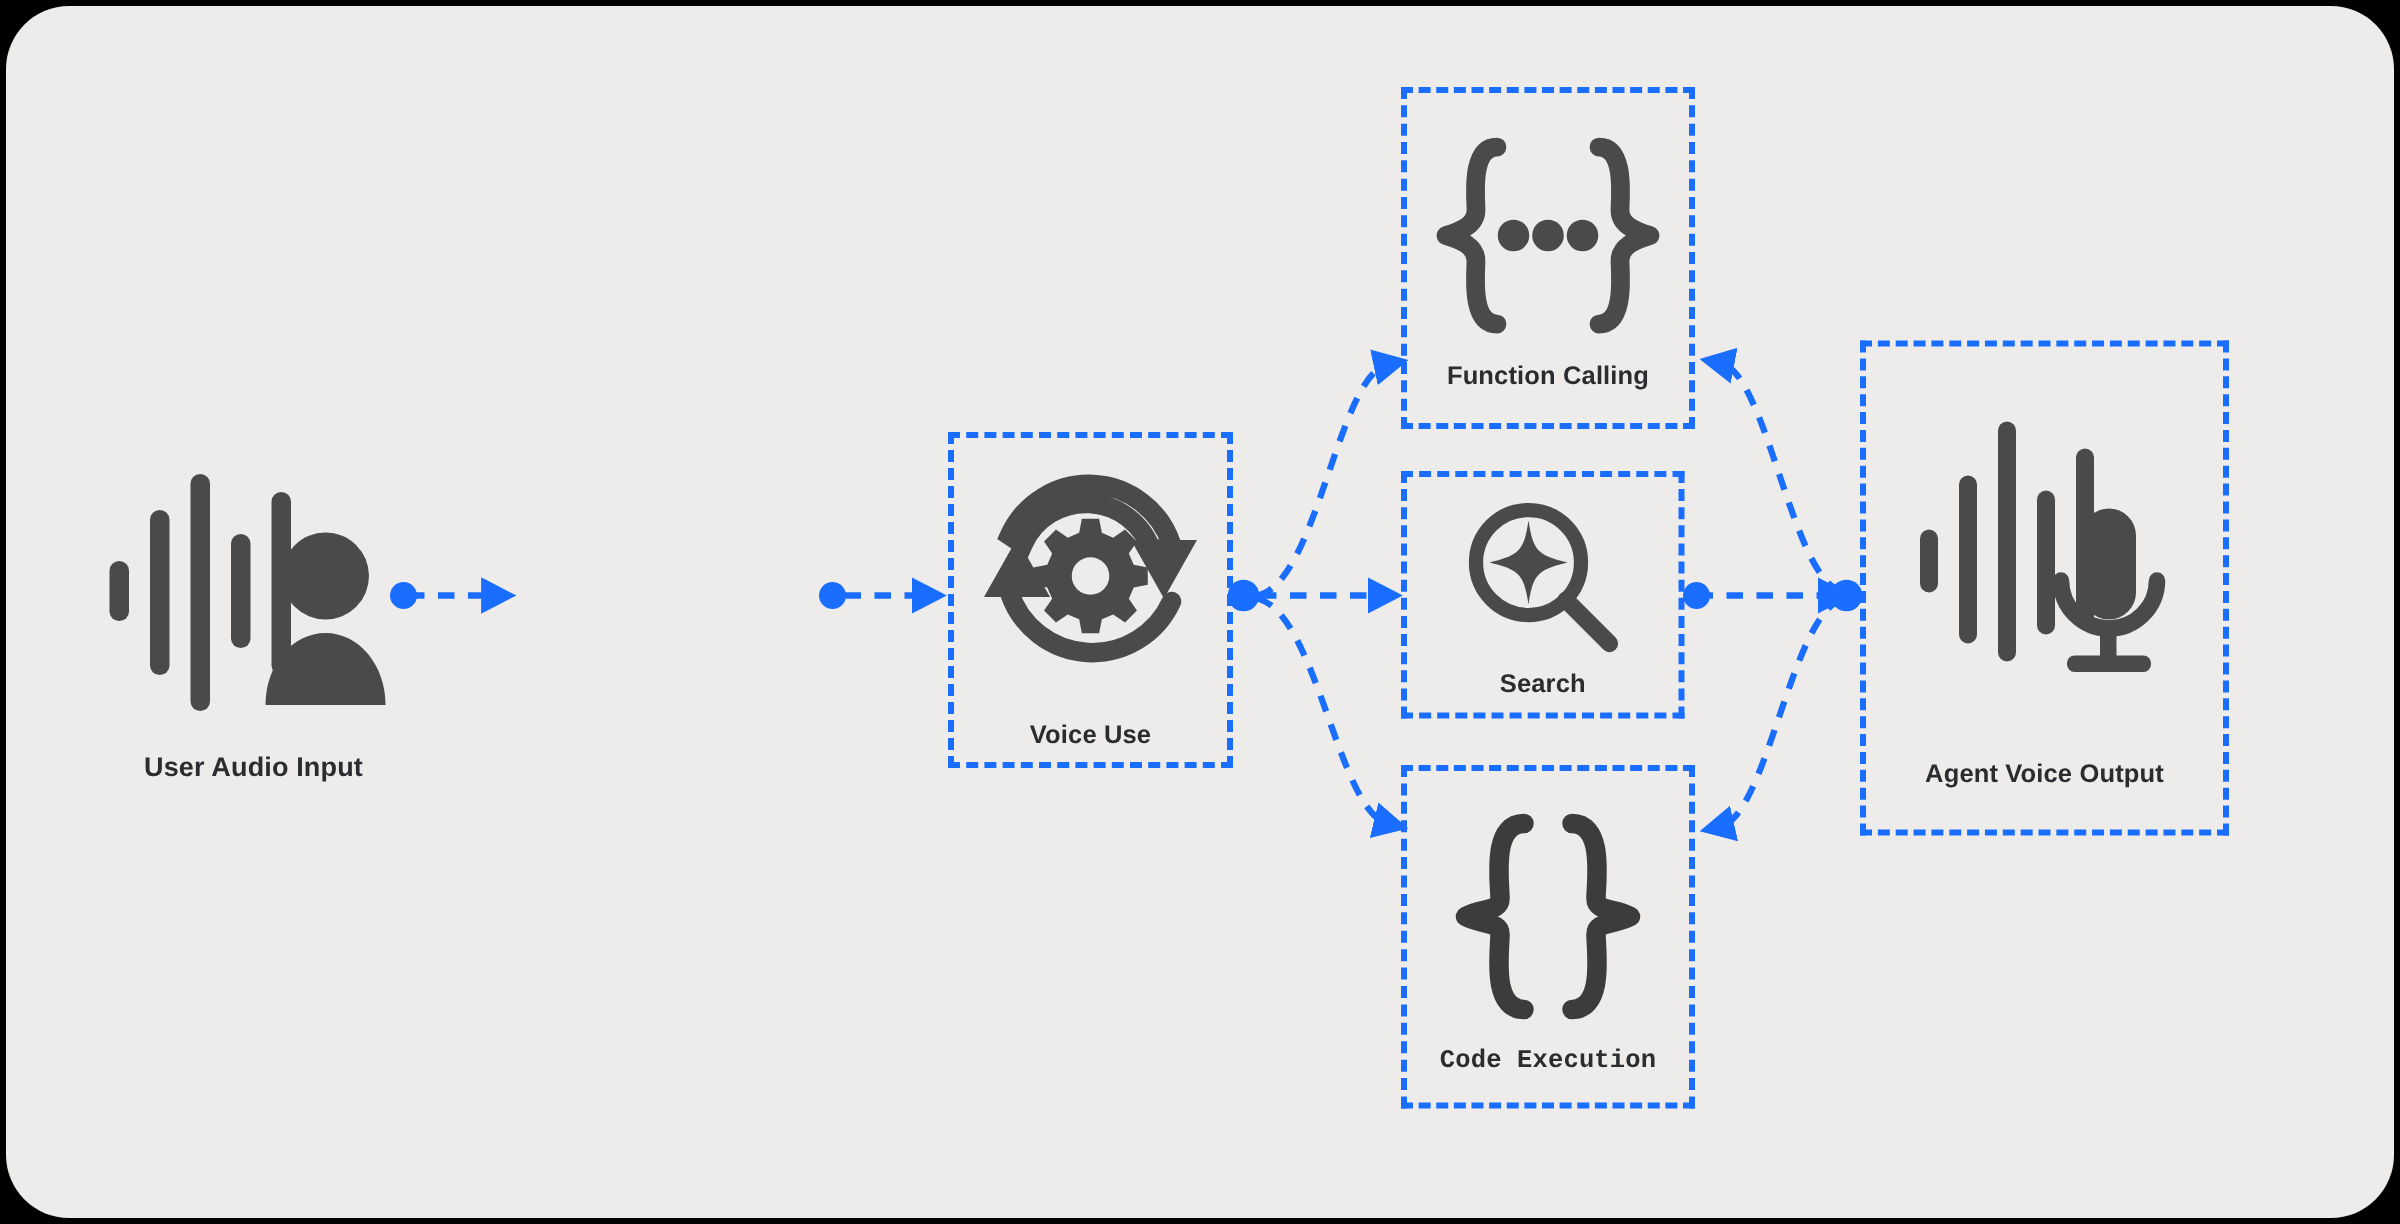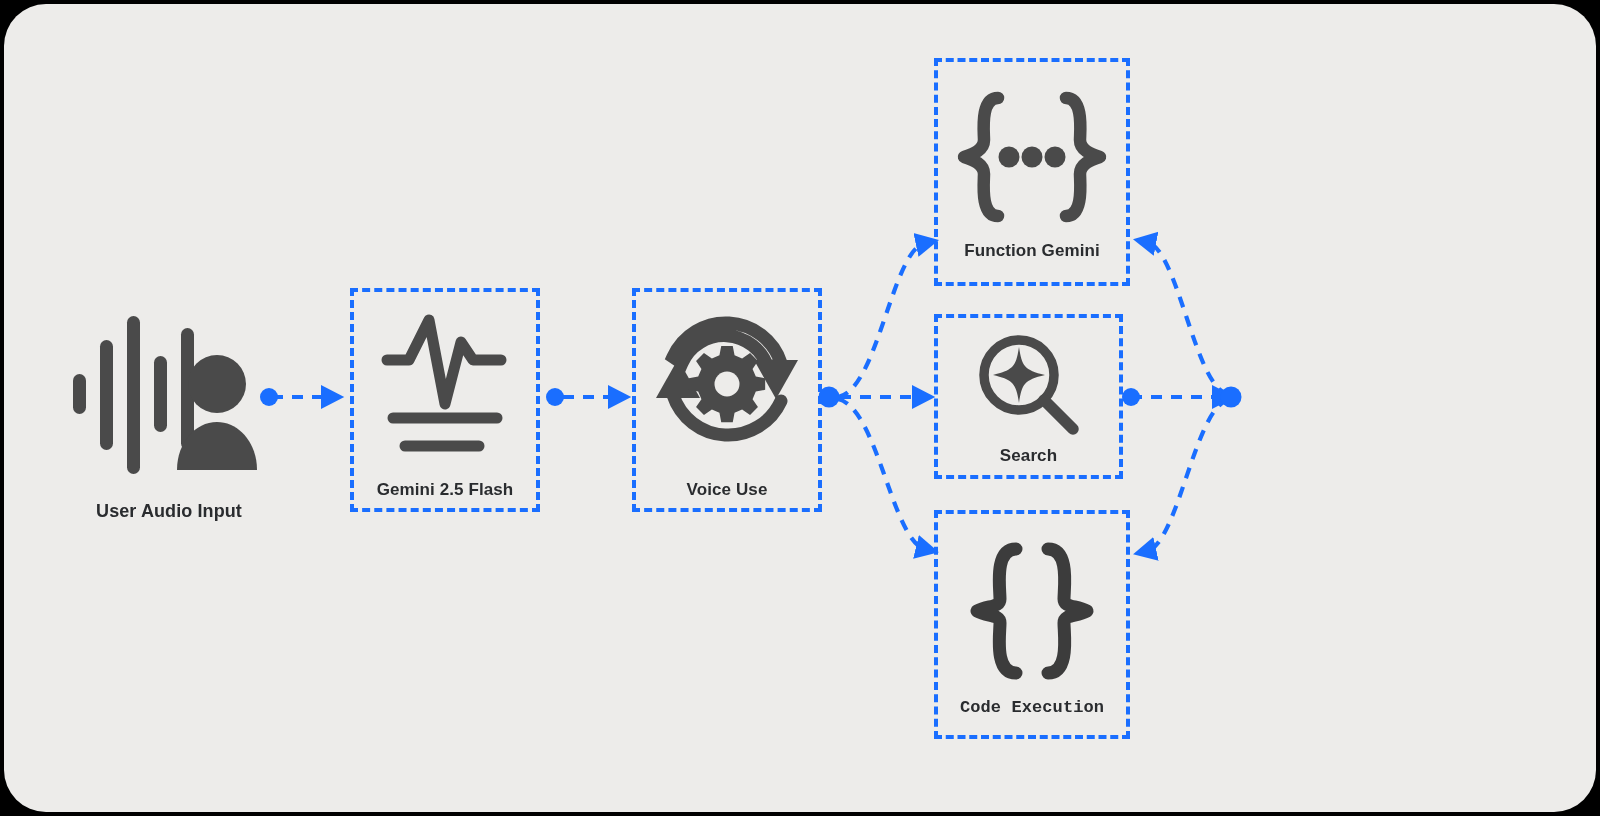--- a/index.html
+++ b/index.html
@@ -135,32 +135,20 @@
           <rect x="85" y="44" width="13" height="76" rx="6.5"></rect>
           <rect x="112" y="16" width="13" height="122" rx="6.5"></rect>
           <circle cx="148" cy="72" r="29"></circle>
           <path d="M108,158 C108,131 126,110 148,110 C170,110 188,131 188,158 Z"></path>
         </g>
       </svg>
     </div>
     <div class="label">User Audio Input</div>
   </div>
 
-  <div class="node boxed" id="node-gemini">
-    <div class="icon-wrap">
-      <svg class="gi" width="124" height="138" viewBox="0 0 124 138">
-        <g fill="none" stroke="#4a4a4a" stroke-linecap="round" stroke-linejoin="round">
-          <path d="M4,48 L26,48 L46,8 L62,92 L78,30 L90,48 L118,48" stroke-width="11"></path>
-          <path d="M10,106 L114,106" stroke-width="11"></path>
-          <path d="M22,134 L96,134" stroke-width="11"></path>
-        </g>
-      </svg>
-    </div>
-    <div class="label">Gemini 2.5 Flash</div>
-  </div>
 
   <div class="node boxed" id="node-tool">
     <div class="icon-wrap">
       <svg class="gi" width="144" height="136" viewBox="0 0 144 136">
         <g fill="#4a4a4a">
 
           <path d="M18,46 A58,58 0 0 1 126,52 L113,57 A46,46 0 0 0 27,52 Z" fill="none" stroke="#4a4a4a" stroke-width="13" stroke-linecap="round"></path>
 
           <path d="M99,49 L143,49 L121,88 Z"></path>
 
@@ -191,21 +179,21 @@
           <path d="M110,6 C128,6 124,40 124,48 C124,58 134,62 144,65
                    C134,68 124,72 124,82 C124,90 128,124 110,124"></path>
         </g>
         <g fill="#4a4a4a">
           <circle cx="53" cy="65" r="10.5"></circle>
           <circle cx="76" cy="65" r="10.5"></circle>
           <circle cx="99" cy="65" r="10.5"></circle>
         </g>
       </svg>
     </div>
-    <div class="label">Function Gemini</div>
+    <div class="label">Function Calling</div>
   </div>
 
   <div class="node boxed" id="node-search">
     <div class="icon-wrap">
       <svg class="gi" width="104" height="102" viewBox="0 0 104 102">
         <g>
           <circle cx="42" cy="42" r="35" fill="none" stroke="#4a4a4a" stroke-width="9.5"></circle>
           <path d="M67,67 L96,96" fill="none" stroke="#4a4a4a" stroke-width="11.5" stroke-linecap="round"></path>
 
           <path d="M42,14 C45,33 47,37 68,42 C47,47 45,51 42,70
@@ -223,13 +211,32 @@
           <path d="M46,7 C24,7 30,46 30,57 C30,66 18,63 7,69
                    C18,75 30,72 30,81 C30,92 24,131 46,131"></path>
           <path d="M78,7 C100,7 94,46 94,57 C94,66 106,63 117,69
                    C106,75 94,72 94,81 C94,92 100,131 78,131"></path>
         </g>
       </svg>
     </div>
     <div class="label">Code Execution</div>
   </div>
 
+  <div class="node boxed" id="node-output">
+    <div class="icon-wrap">
+      <svg class="gi" width="170" height="180" viewBox="0 0 170 180">
+        <g fill="#4a4a4a">
+          <rect x="2" y="76" width="12" height="42" rx="6"></rect>
+          <rect x="28" y="40" width="12" height="112" rx="6"></rect>
+          <rect x="54" y="4" width="12" height="160" rx="6"></rect>
+          <rect x="80" y="50" width="12" height="96" rx="6"></rect>
+          <rect x="106" y="22" width="12" height="120" rx="6"></rect>
+
+          <rect x="110" y="62" width="36" height="74" rx="18"></rect>
+          <path d="M96,110 A32,32 0 0 0 160,110" fill="none" stroke="#4a4a4a" stroke-width="11" stroke-linecap="round"></path>
+          <rect x="122" y="140" width="11" height="22"></rect>
+          <rect x="100" y="160" width="56" height="11" rx="5"></rect>
+        </g>
+      </svg>
+    </div>
+    <div class="label">Agent Voice Output</div>
+  </div>
 </div>
 
 </body></html>

